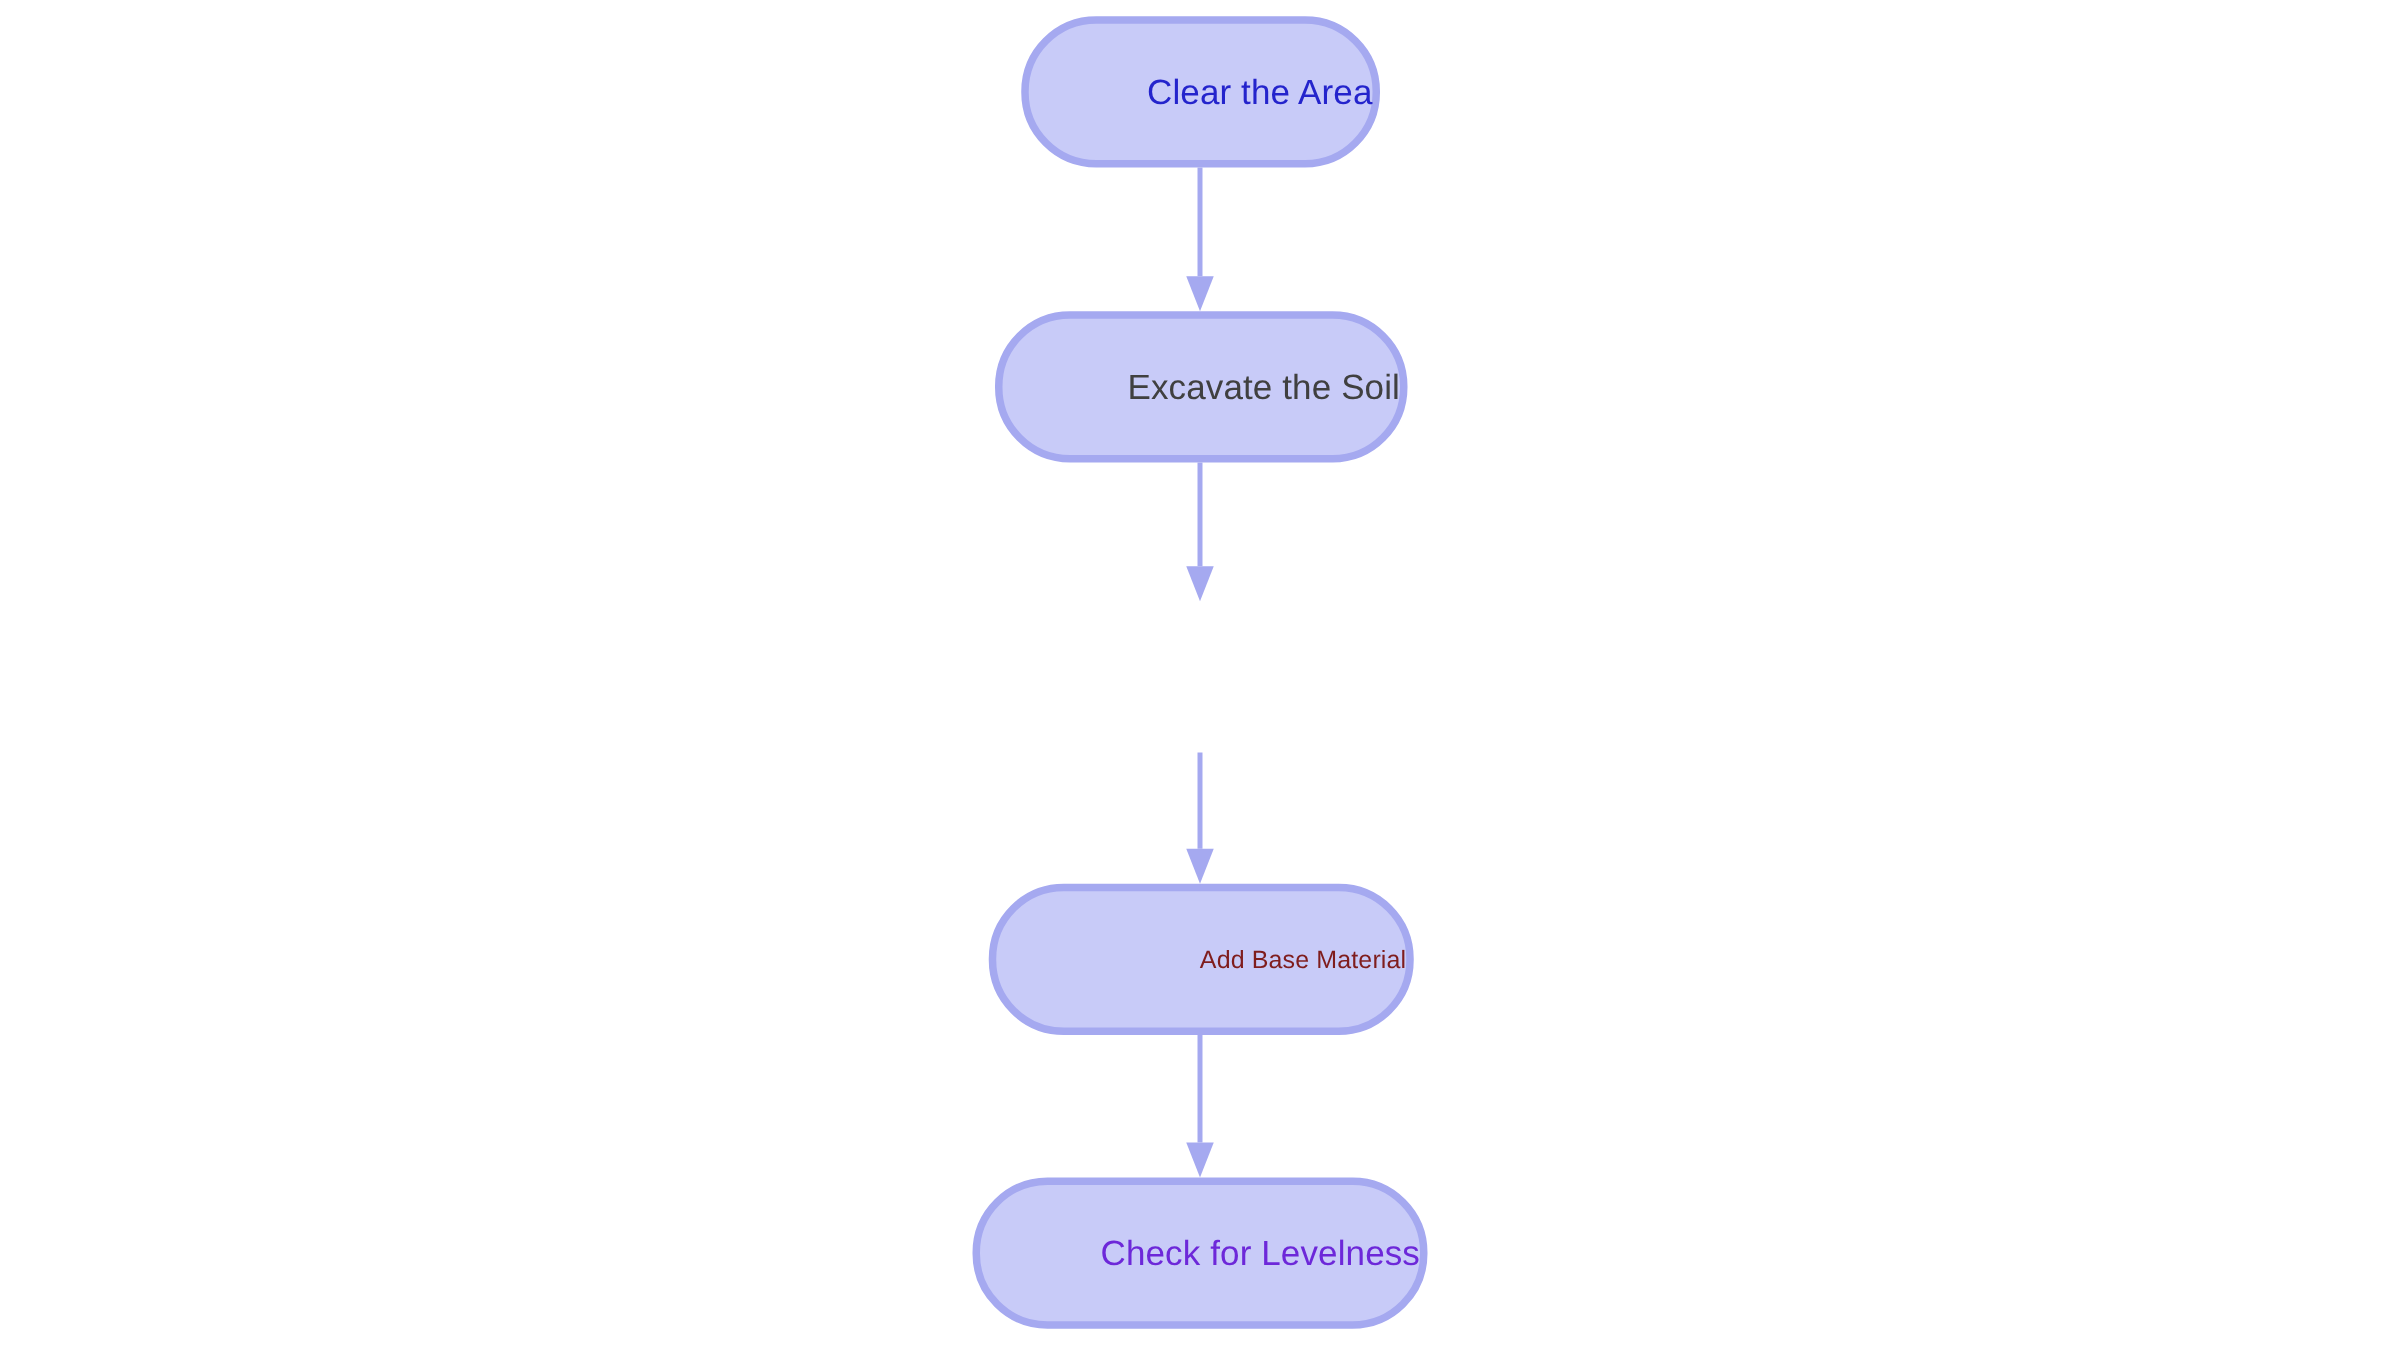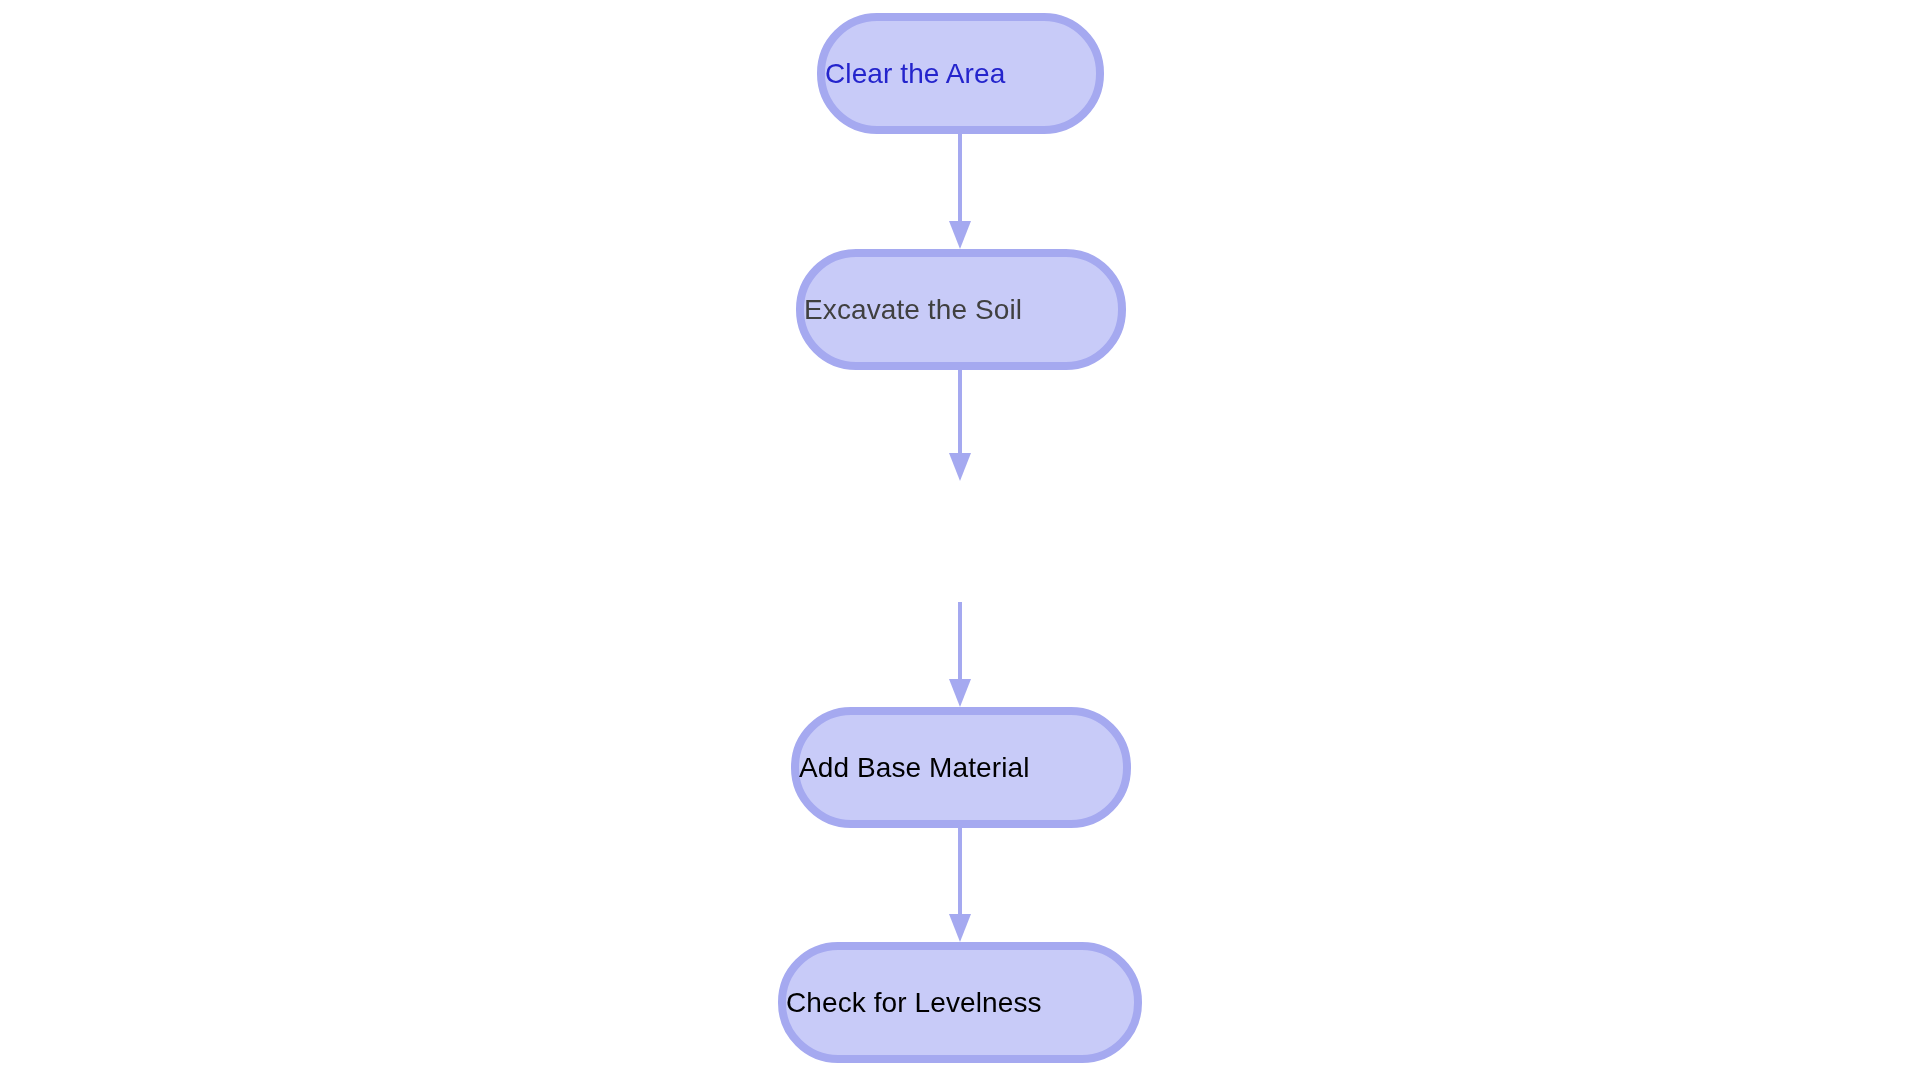--- a/index.html
+++ b/index.html
@@ -16,25 +16,25 @@
   #flowchart-canvas {
     position: relative;
     width: 1920px;
     height: 1083px;
     background: #ffffff;
   }
   .flow-node {
     position: absolute;
     box-sizing: border-box;
     background: #c8cbf8;
-    border: 8px solid #404040;
+    border: 6px solid #404040;
     border-radius: 60px;
     display: flex;
     align-items: center;
-    justify-content: flex-start;
+    justify-content: flex-end;
     height: 121px;
   }
   .flow-node-label {
     color: #2424cc;
     font-family: "Liberation Sans", sans-serif;
     font-size: 28px;
     font-weight: 400;
     letter-spacing: 0.1px;
     white-space: nowrap;
     line-height: 1;
@@ -73,20 +73,20 @@
   <div class="flow-node" id="node-n1" style="left: 817px; top: 13px; width: 287px; height: 121px; background: rgb(200, 203, 248); border-color: rgb(165, 169, 240);">
     <span class="flow-node-label" style="color: rgb(36, 36, 204); font-size: 28px;">Clear the Area</span>
   </div>
 
   <div class="flow-node" id="node-n2" style="left: 796px; top: 249px; width: 330px; height: 121px; background: rgb(200, 203, 248); border-color: rgb(165, 169, 240);">
     <span class="flow-node-label" style="color: #404040; font-size: 28px;">Excavate the Soil</span>
   </div>
 
 
   <div class="flow-node" id="node-n4" style="left: 791px; top: 707px; width: 340px; height: 121px; background: rgb(200, 203, 248); border-color: rgb(165, 169, 240);">
-    <span class="flow-node-label" style="color: #000000; font-size: 28px;">Add Base Material</span>
+    <span class="flow-node-label" style="color: #7f1d1d; font-size: 20px;">Add Base Material</span>
   </div>
 
   <div class="flow-node" id="node-n5" style="left: 778px; top: 942px; width: 364px; height: 121px; background: rgb(200, 203, 248); border-color: rgb(165, 169, 240);">
-    <span class="flow-node-label" style="color: #000000; font-size: 28px;">Check for Levelness</span>
+    <span class="flow-node-label" style="color: #6d28d9; font-size: 28px;">Check for Levelness</span>
   </div>
 
 </div>
 
 </body></html>

